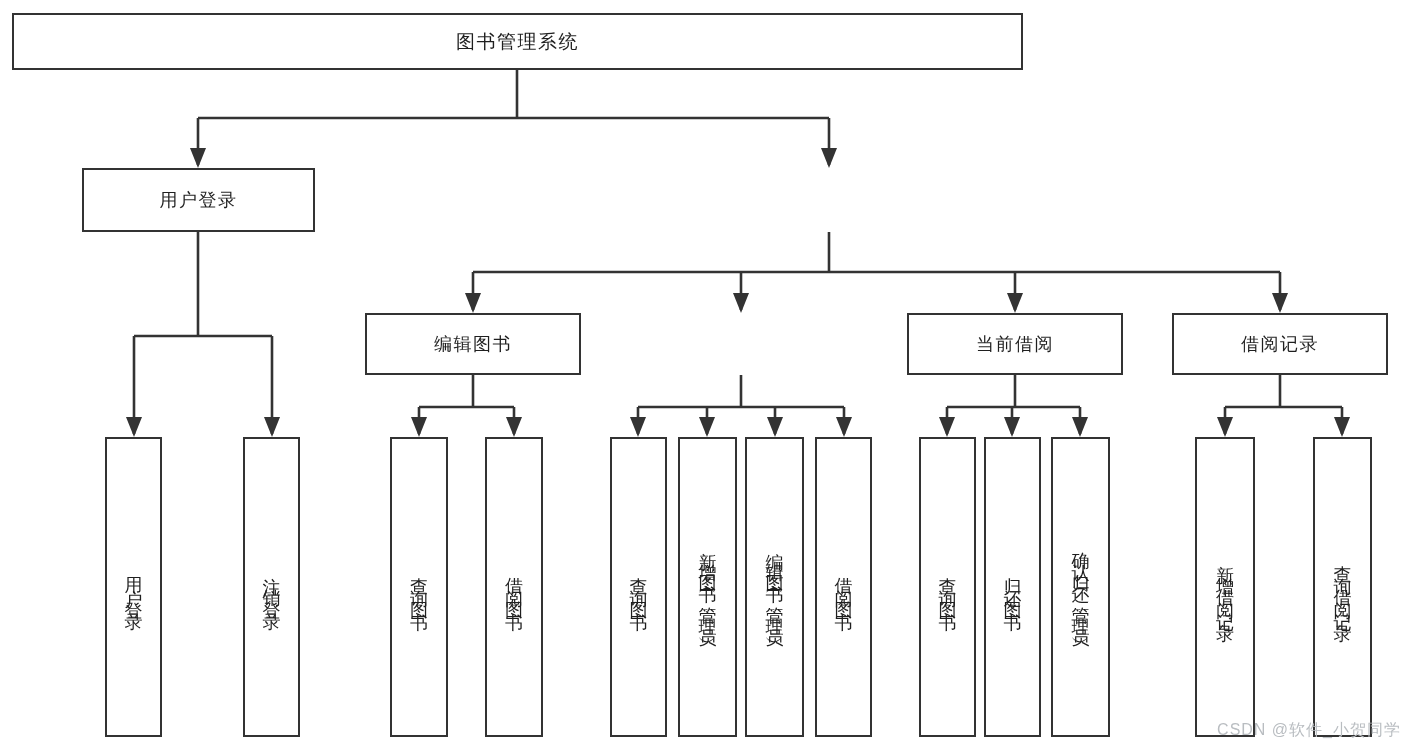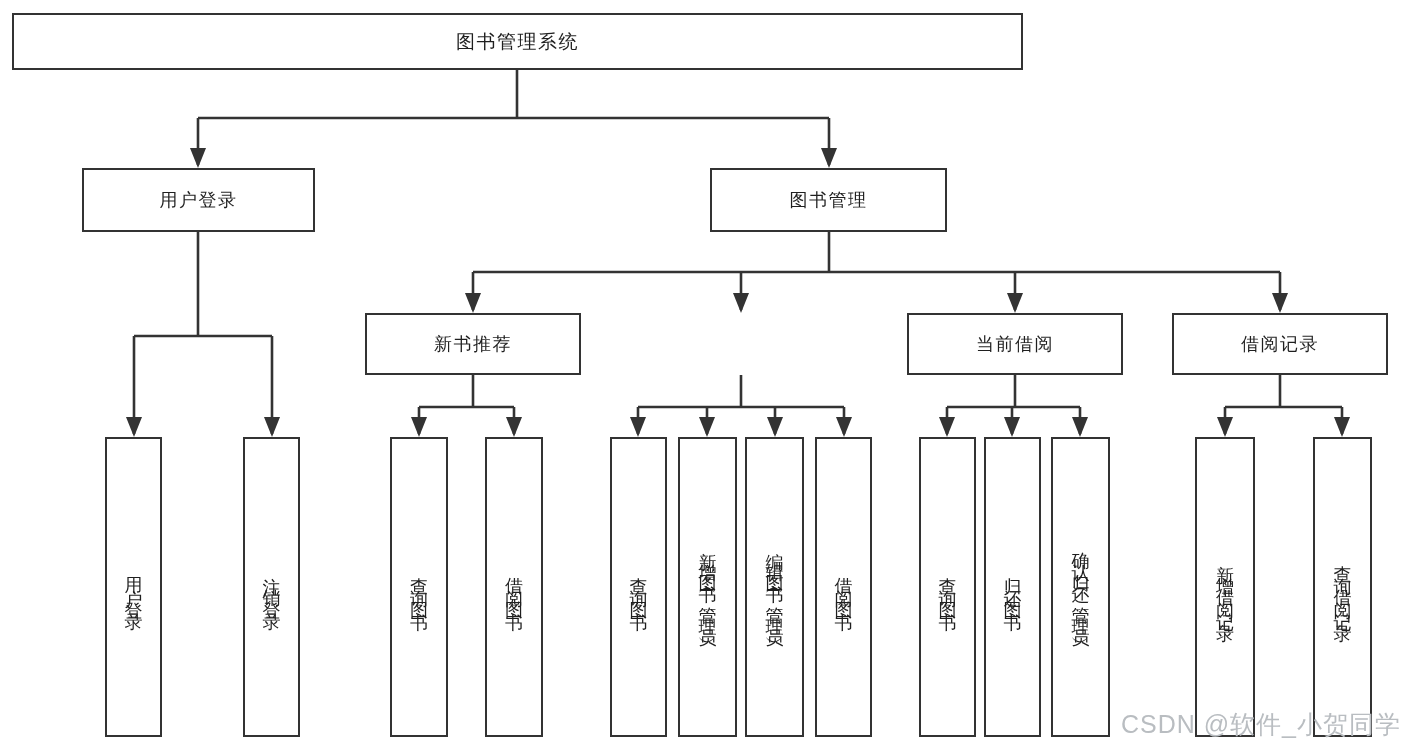--- a/index.html
+++ b/index.html
@@ -39,21 +39,21 @@
     text-orientation: mixed;
     font-size: 18px;
     letter-spacing: 12px;
     line-height: 1;
   }
   .vbox.long { letter-spacing: 11px; }
   #watermark {
     position: absolute;
     right: 4px;
     bottom: 6px;
-    font-size: 25px;
+    font-size: 16px;
     letter-spacing: 1px;
     color: #b9bdc1;
     z-index: 5;
     white-space: nowrap;
   }
 </style>
 </head>
 <body>
 
 <div id="canvas">
@@ -104,23 +104,22 @@
       <path d="M1280,375 V407"></path>
       <path d="M1225,407 H1342"></path>
       <path d="M1225,407 V434" marker-end="url(#arw)"></path>
       <path d="M1342,407 V434" marker-end="url(#arw)"></path>
     </g>
   </svg>
 
   <div class="box hbox root" style="left:12px;top:13px;width:1011px;height:57px">图书管理系统</div>
 
   <div class="box hbox" style="left:82px;top:168px;width:233px;height:64px">用户登录</div>
-  <div class="box hbox" style="left:710px;top:168px;width:237px;height:64px">图书管理</div>
 
-  <div class="box hbox" style="left:365px;top:313px;width:216px;height:62px">新书推荐</div>
+  <div class="box hbox" style="left:365px;top:313px;width:216px;height:62px">编辑图书</div>
   <div class="box hbox" style="left:907px;top:313px;width:216px;height:62px">当前借阅</div>
   <div class="box hbox" style="left:1172px;top:313px;width:216px;height:62px">借阅记录</div>
 
   <div class="box vbox" style="left:105px;top:437px;width:57px;height:300px">用户登录</div>
   <div class="box vbox" style="left:243px;top:437px;width:57px;height:300px">注销登录</div>
 
   <div class="box vbox" style="left:390px;top:437px;width:58px;height:300px">查询图书</div>
   <div class="box vbox" style="left:485px;top:437px;width:58px;height:300px">借阅图书</div>
 
   <div class="box vbox" style="left:610px;top:437px;width:57px;height:300px">查询图书</div>

